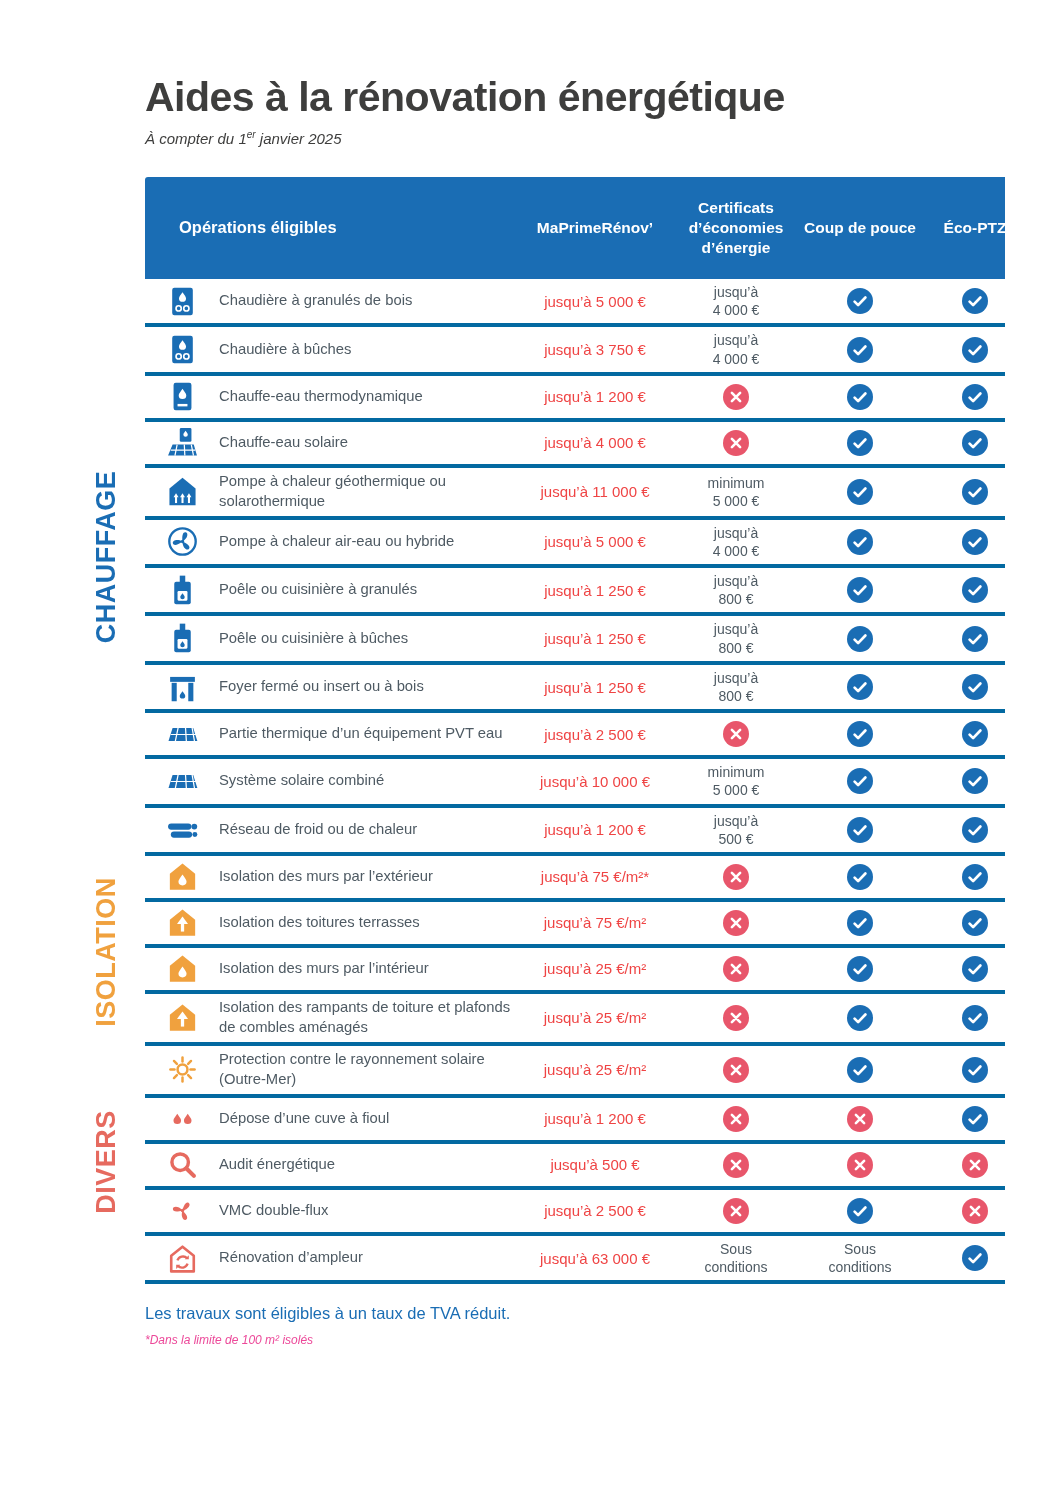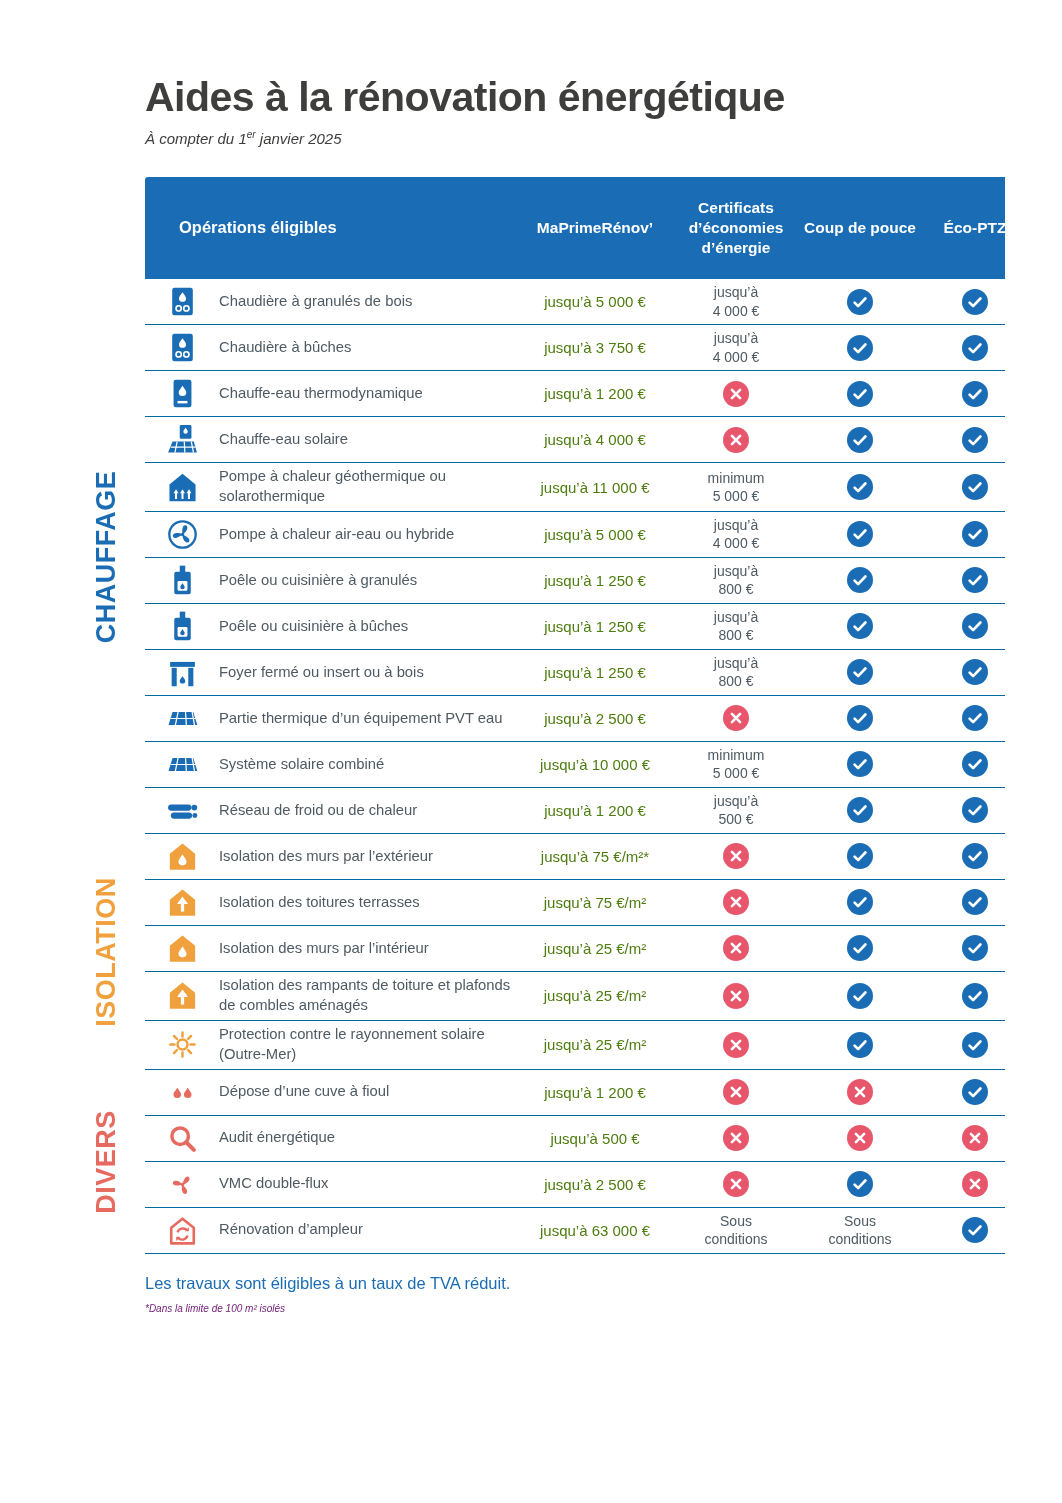--- a/index.html
+++ b/index.html
@@ -15,37 +15,37 @@
   .thead {
     display:grid; grid-template-columns:374px 152px 130px 118px 112px;
     background:#1a6db4; color:#fff; height:102px; border-radius:3px 3px 0 0;
   }
   .th { display:flex; align-items:center; justify-content:center; text-align:center;
         font-weight:bold; font-size:15.5px; line-height:1.3; }
   .th-operations { justify-content:flex-start; text-align:left; padding-left:34px; font-size:16.5px; }
 
   .row {
     display:grid; grid-template-columns:74px 300px 152px 130px 118px 112px;
-    min-height:46px; border-bottom:1px solid #0369a1; align-items:center;
+    min-height:46px; border-bottom:4px solid #0369a1; align-items:center;
     padding:4px 0;
   }
   .cell { display:flex; align-items:center; justify-content:center; }
   .icon-cell svg { width:33px; height:33px; display:block; }
   .label-cell { justify-content:flex-start; font-size:14.8px; color:#4e5a63; line-height:1.35; padding-right:6px; }
-  .amount-cell { font-size:15px; color:#4d7c0f; text-align:center; }
+  .amount-cell { font-size:15px; color:#ef4444; text-align:center; }
   .value-cell { flex-direction:column; font-size:14px; color:#4e5a63; line-height:1.3; text-align:center; }
   .badge { width:26px; height:26px; display:block; }
 
   .cat-label {
     position:absolute; left:49px; transform:translate(-50%,-50%) rotate(-90deg);
     font-size:27px; font-weight:bold; letter-spacing:0.5px; white-space:nowrap;
   }
 
   .tva-note { margin-top:20px; font-size:16.5px; color:#1a6db4; }
-  .footnote { margin-top:10px; font-size:10px; color:#701a75; font-style:italic; }
+  .footnote { margin-top:10px; font-size:12px; color:#ec4899; font-style:italic; }
 </style>
 </head>
 <body>
 
 <div class="page">
   <div class="content">
     <h1 class="title">Aides à la rénovation énergétique</h1>
     <div class="subtitle"><span>À compter du 1</span><sup>er</sup><span> janvier 2025</span></div>
 
     <div class="table">

